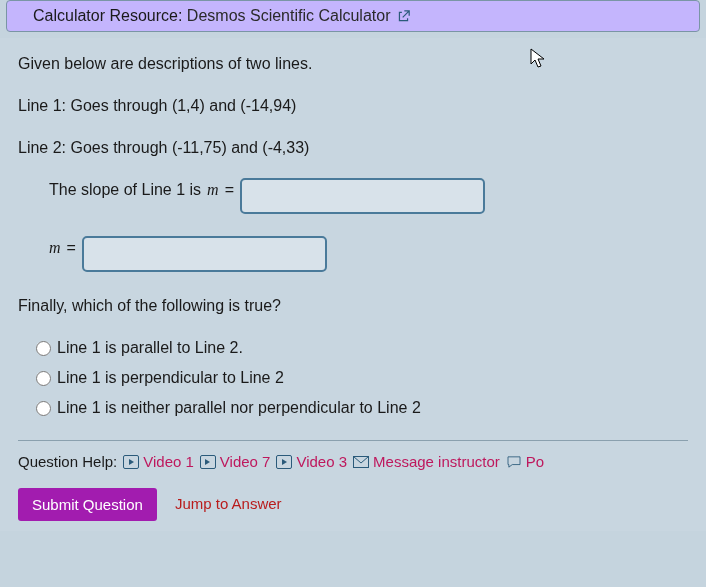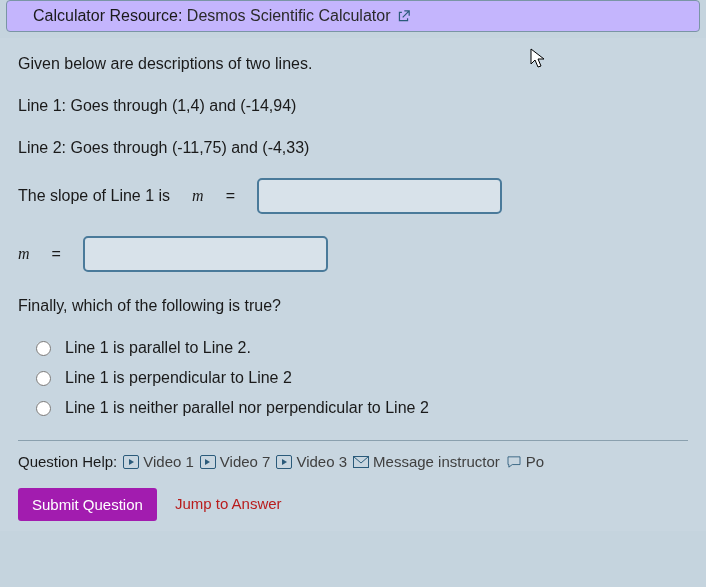--- a/index.html
+++ b/index.html
@@ -28,59 +28,59 @@
     }
     .content {
       background: #c8d6e0;
       padding: 14px 18px 10px 18px;
       font-size: 16px;
       line-height: 1.5;
     }
     .block { margin-bottom: 18px; }
     .slope-row {
       display: flex;
-      align-items: center;
       margin-bottom: 22px;
-      gap: 22px;
+      gap: 6px;
+      margin-left: 31px;
     }
     .slope-row .var { font-style: italic; font-family: Georgia, serif; }
     .answer-input {
       width: 245px;
       height: 36px;
       border: 2px solid #4a7a9a;
       border-radius: 5px;
       background: #d8e2ea;
       padding: 4px 6px;
       font-size: 15px;
     }
     .options { margin: 8px 0 20px 18px; }
     .option {
       display: flex;
       align-items: center;
-      gap: 14px;
+      gap: 6px;
       margin-bottom: 6px;
       font-size: 16px;
     }
     .option input[type=radio]{
       width:15px; height:15px;
       accent-color:#555;
     }
     .help-row {
       border-top: 1px solid #8aa0ae;
       padding-top: 10px;
       margin-top: 10px;
       font-size: 15px;
       display: flex;
       align-items: center;
       gap: 6px;
       flex-wrap: nowrap;
       white-space: nowrap;
       overflow: hidden;
     }
-    .help-link { color: #404040; cursor: pointer; display:inline-flex; align-items:center; gap:4px;}
+    .help-link { color: #be185d; cursor: pointer; display:inline-flex; align-items:center; gap:4px;}
     .play-icon {
       display:inline-flex; align-items:center; justify-content:center;
       width:16px; height:14px; border:1px solid #2a5a7a; border-radius:2px;
     }
     .play-tri {
       width:0;height:0;border-left:5px solid #2a5a7a;
       border-top:3.5px solid transparent;border-bottom:3.5px solid transparent;
     }
     .mail-icon { width:16px; height:12px; }
     .button-row {

